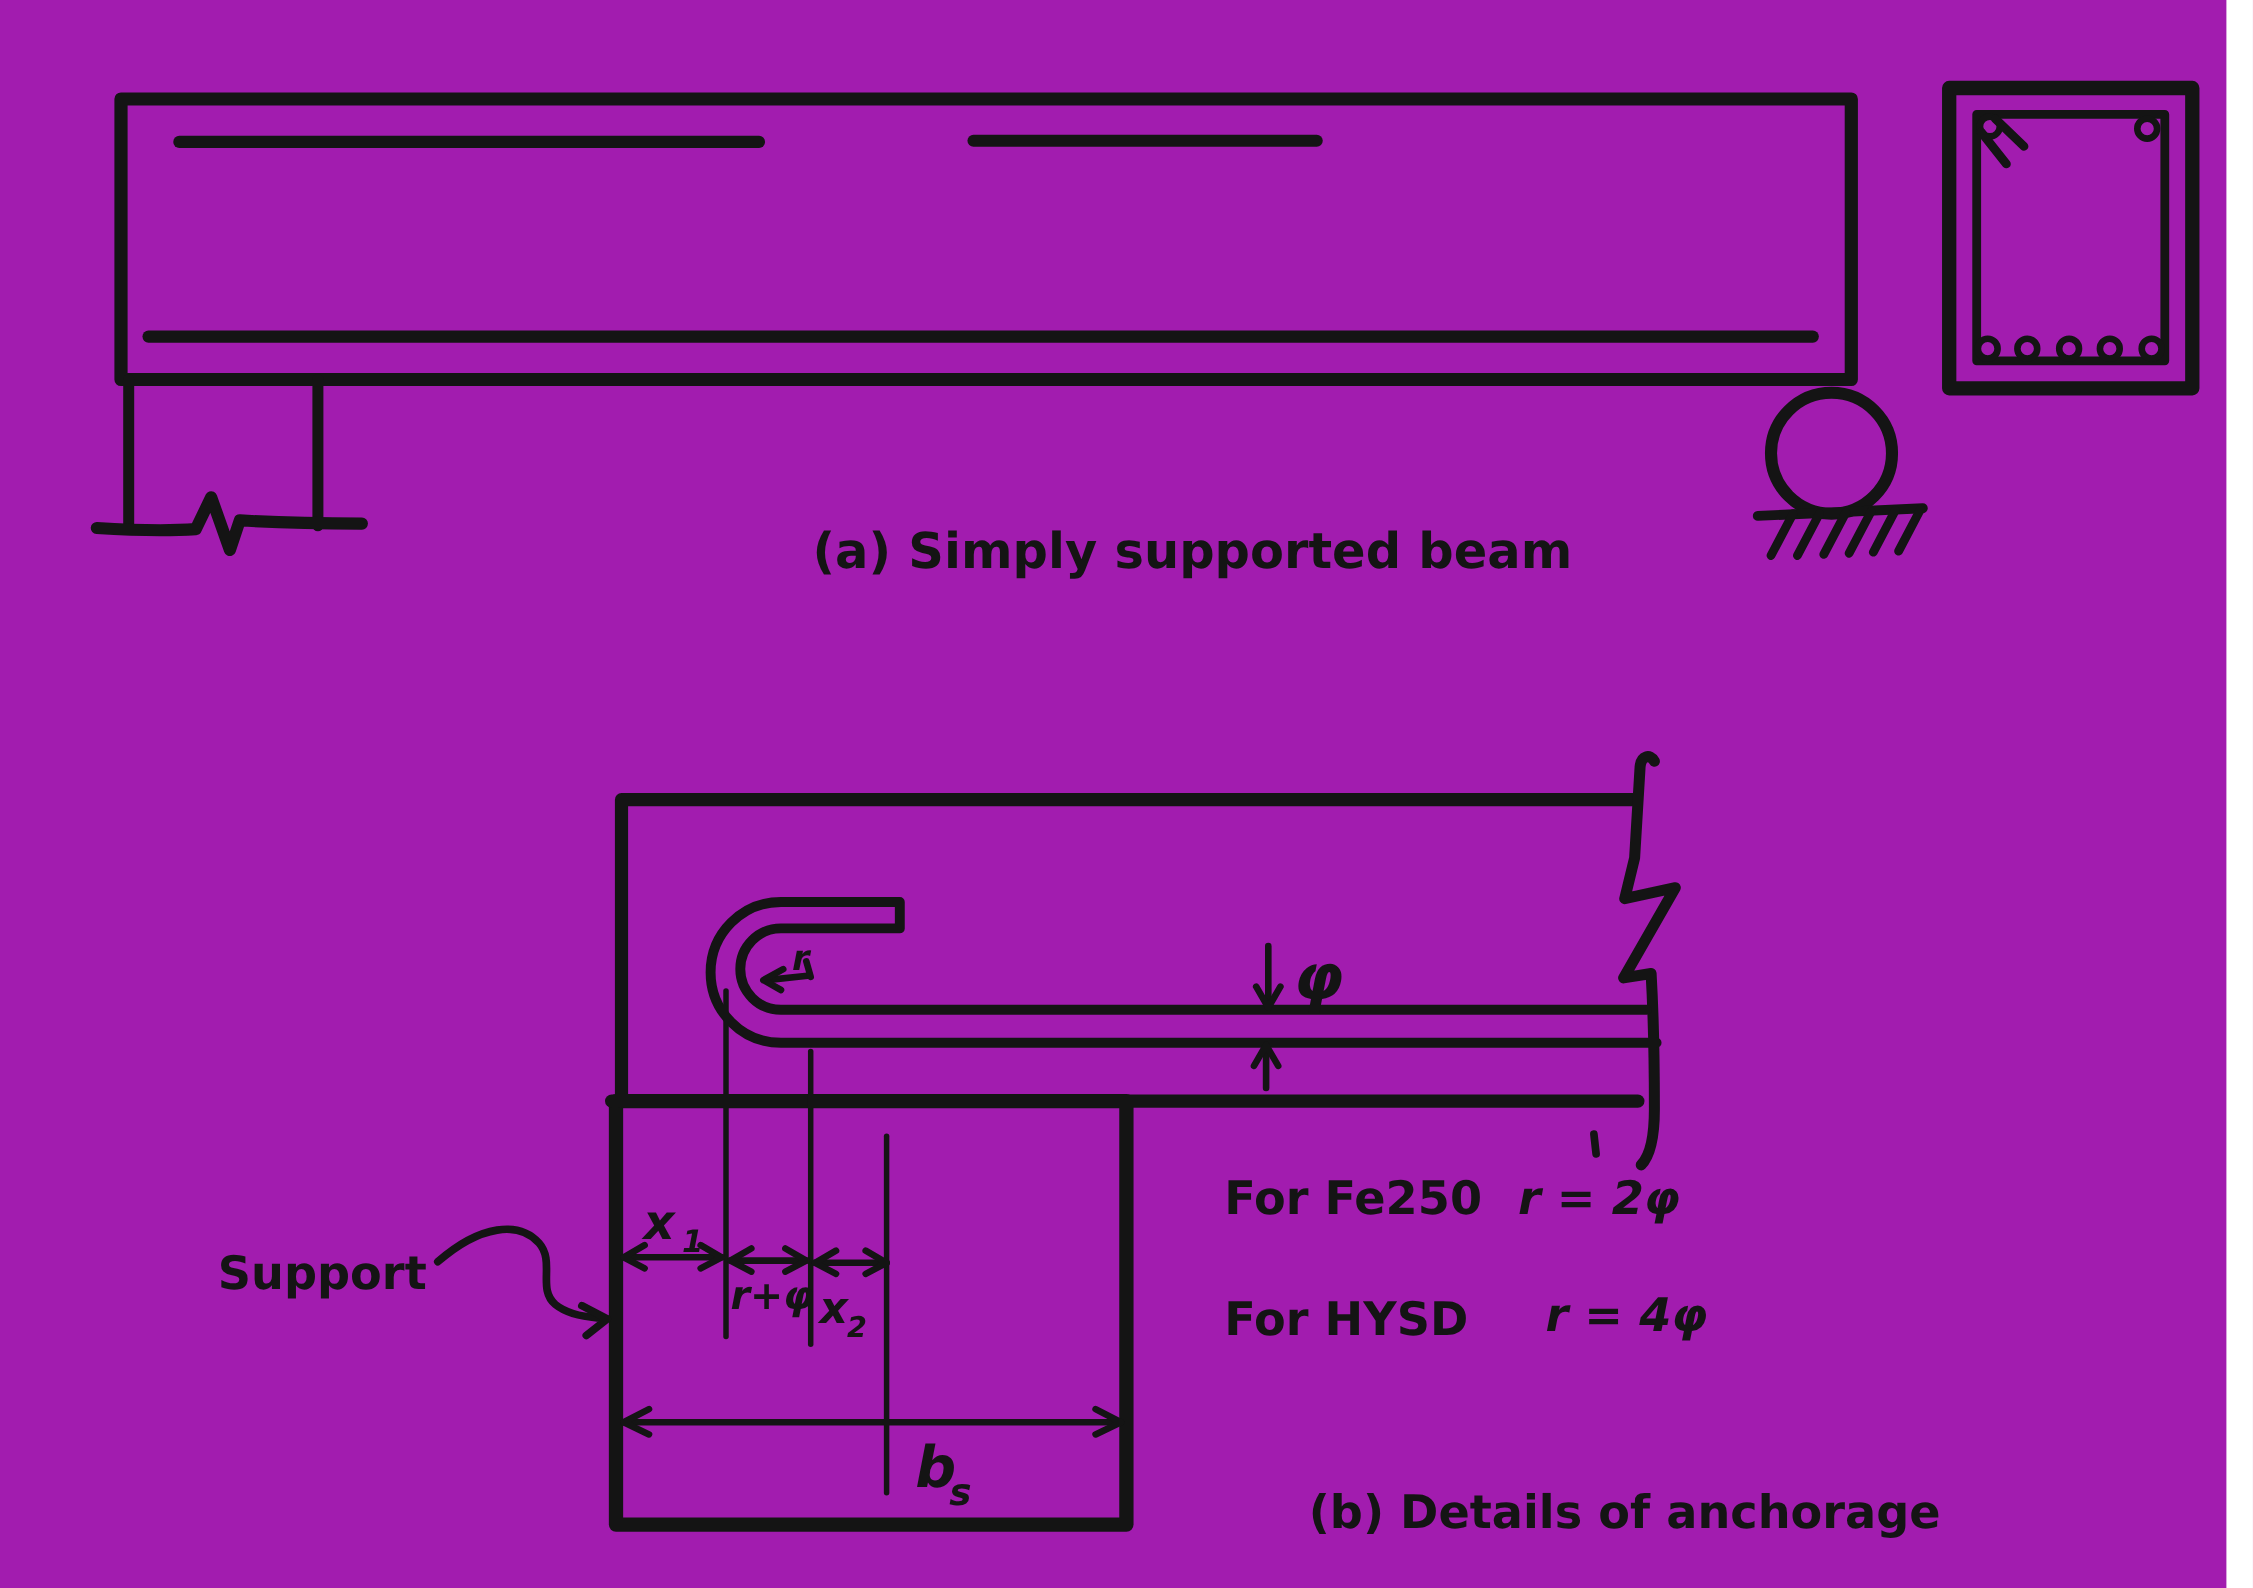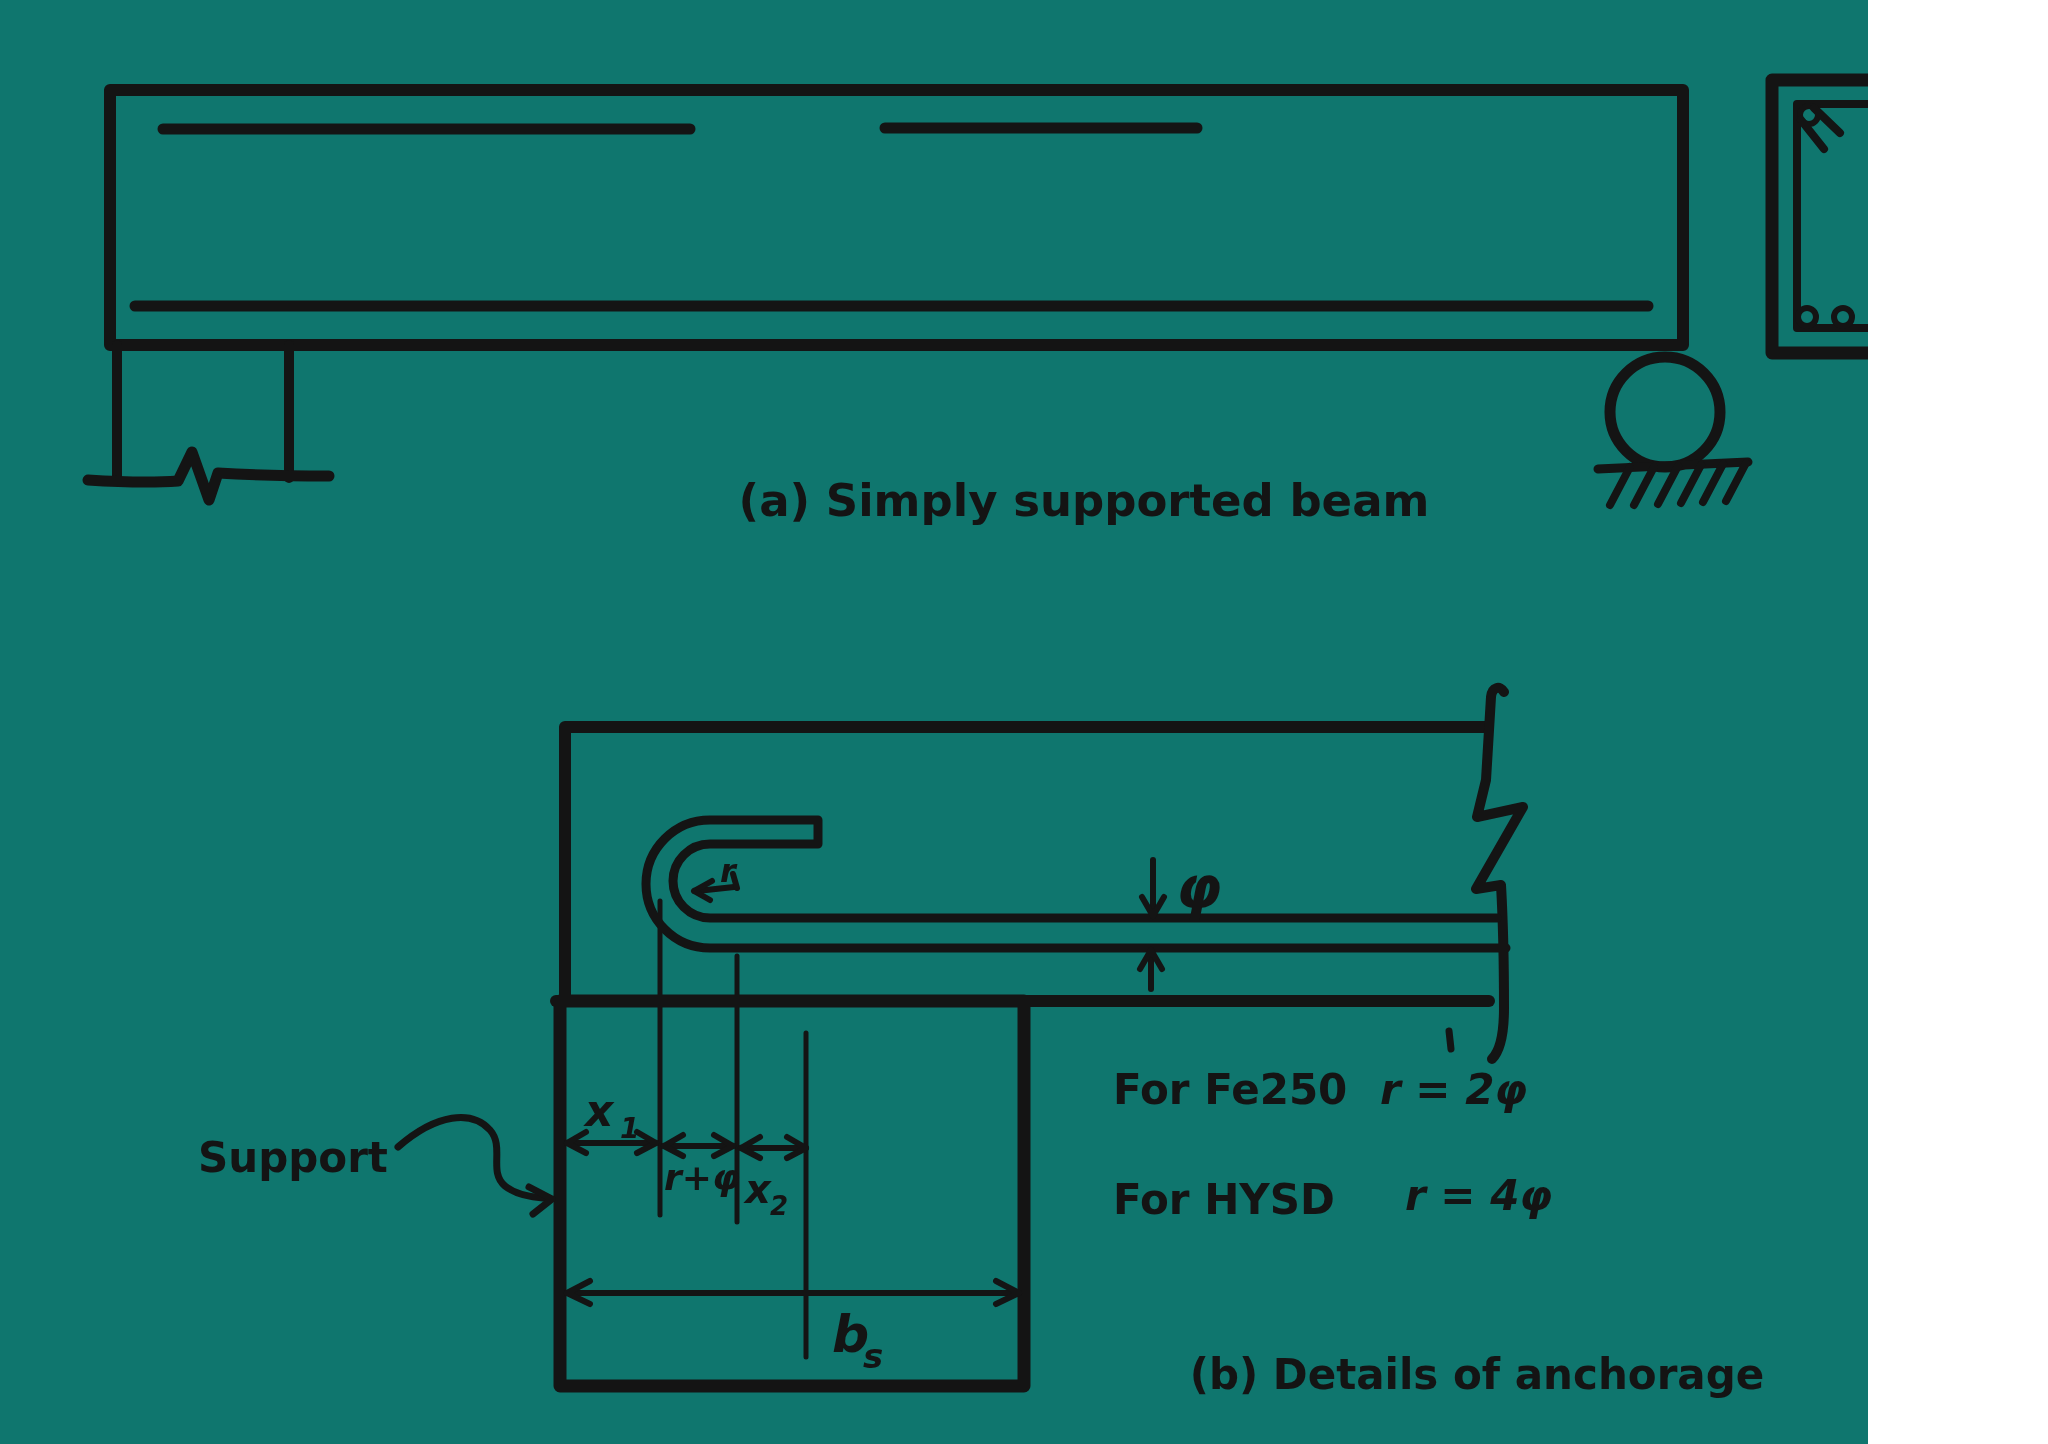--- a/index.html
+++ b/index.html
@@ -1,16 +1,16 @@
 <!DOCTYPE html>
 <html><head>
 <meta charset="utf-8">
 <style>
   html,body{margin:0;padding:0;background:#ffffff;}
-  .stage{width:1868px;height:1444px;position:relative;background:#0f766e;overflow:hidden;}
+  .stage{width:2024px;height:1444px;position:relative;background:#a21caf;overflow:hidden;}
   svg{display:block;}
   .ink{stroke:#141414;fill:none;stroke-linecap:round;stroke-linejoin:round;}
   .sw5{stroke-width:5;} .sw6{stroke-width:6;} .sw7{stroke-width:7;}
   .sw8{stroke-width:8;} .sw9{stroke-width:9;} .sw10{stroke-width:10;}
   .sw11{stroke-width:11;} .sw12{stroke-width:12;} .sw13{stroke-width:13;}
   text{fill:#141414;font-family:"DejaVu Sans",sans-serif;}
   .caption{font-size:45px;font-weight:700;}
   .caption-b{font-size:42px;font-weight:700;}
   .note{font-size:42px;font-weight:700;}
   .eq{font-size:42px;font-weight:700;font-style:italic;}

